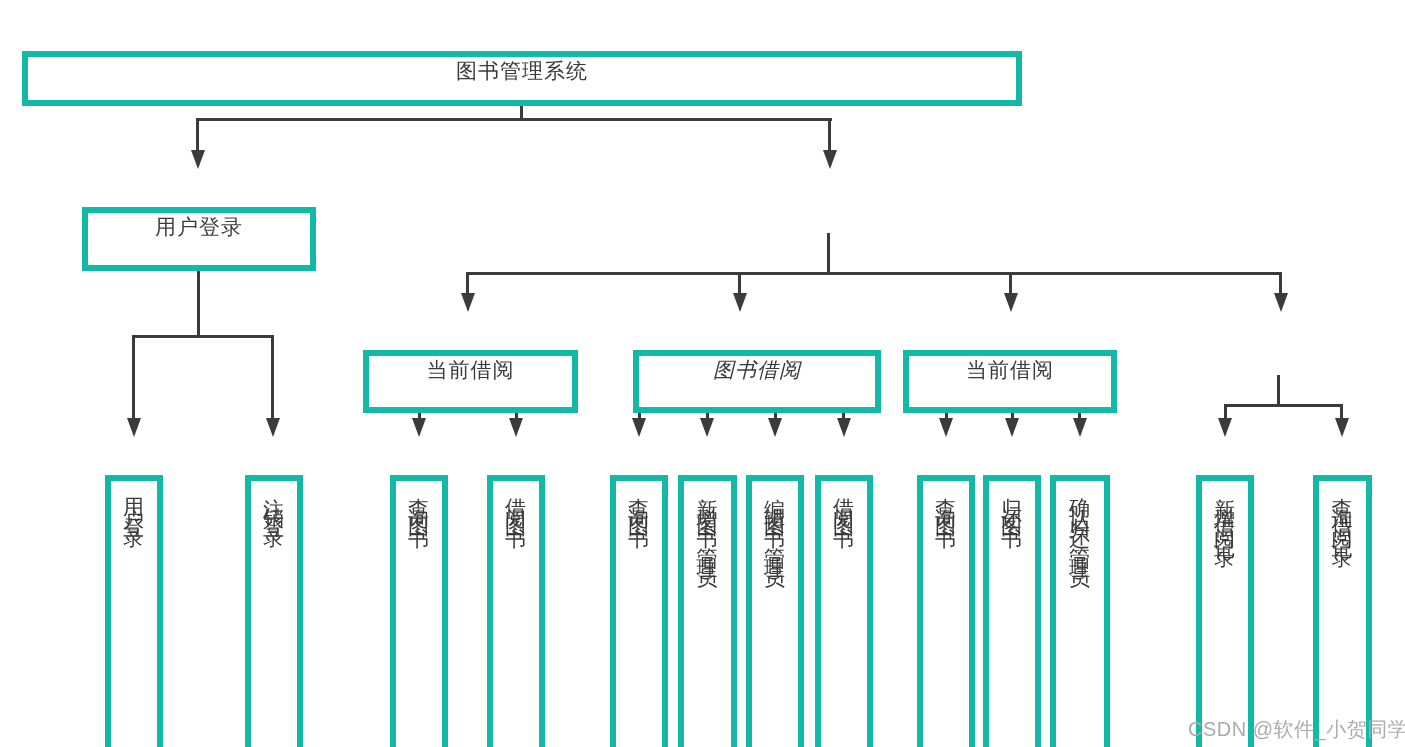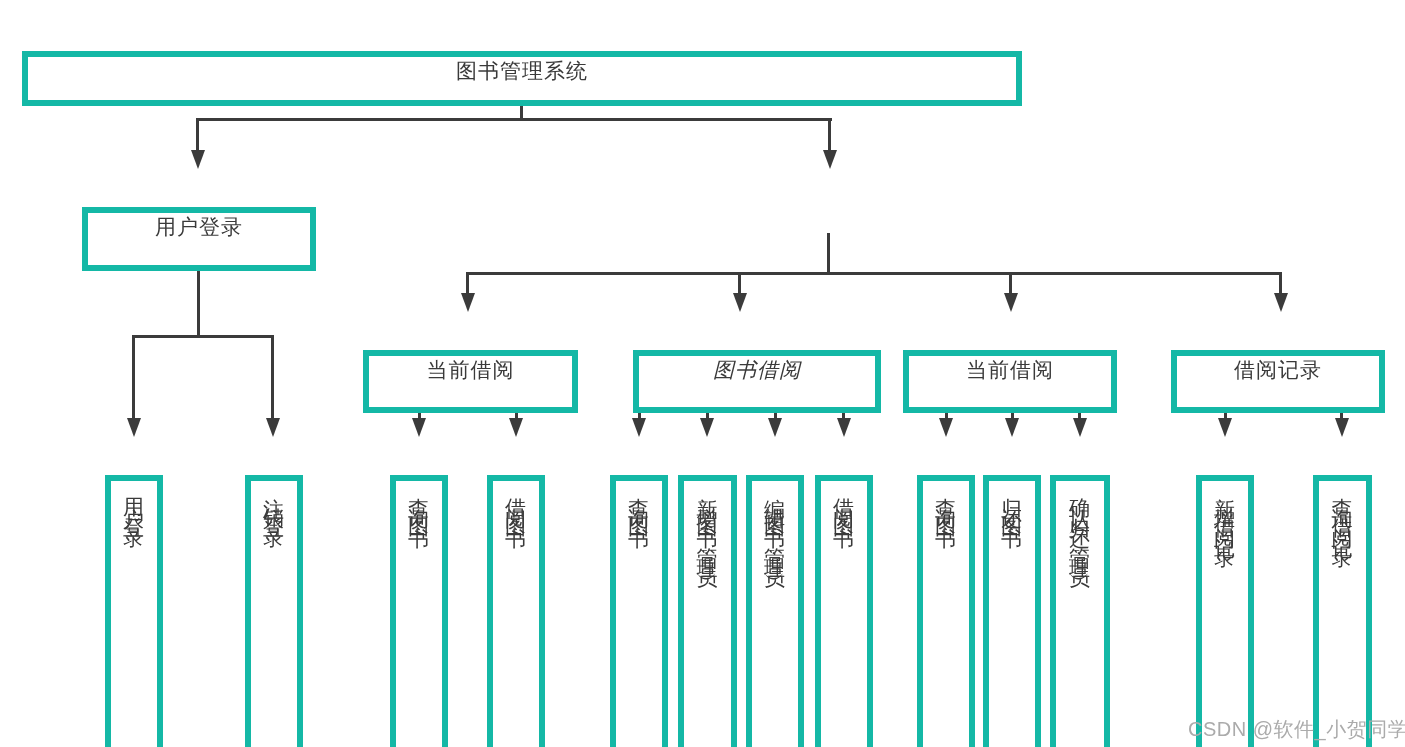--- a/index.html
+++ b/index.html
@@ -45,23 +45,20 @@
   </div>
 
   <div class="box" style="left:363px;top:312px;width:215px;height:63px;">
     <span class="hlabel">当前借阅</span>
   </div>
   <div class="box" style="left:633px;top:312px;width:248px;height:63px;font-style:italic;">
     <span class="hlabel">图书借阅</span>
   </div>
   <div class="box" style="left:903px;top:312px;width:214px;height:63px;">
     <span class="hlabel">当前借阅</span>
-  </div>
-  <div class="box" style="left:1171px;top:312px;width:214px;height:63px;">
-    <span class="hlabel">借阅记录</span>
   </div>
 
   <div class="box" style="left:105px;top:437px;width:58px;height:298px;">
     <span class="vtext">用户登录</span>
   </div>
   <div class="box" style="left:245px;top:437px;width:58px;height:298px;">
     <span class="vtext">注销登录</span>
   </div>
 
   <div class="box" style="left:390px;top:437px;width:58px;height:298px;">

